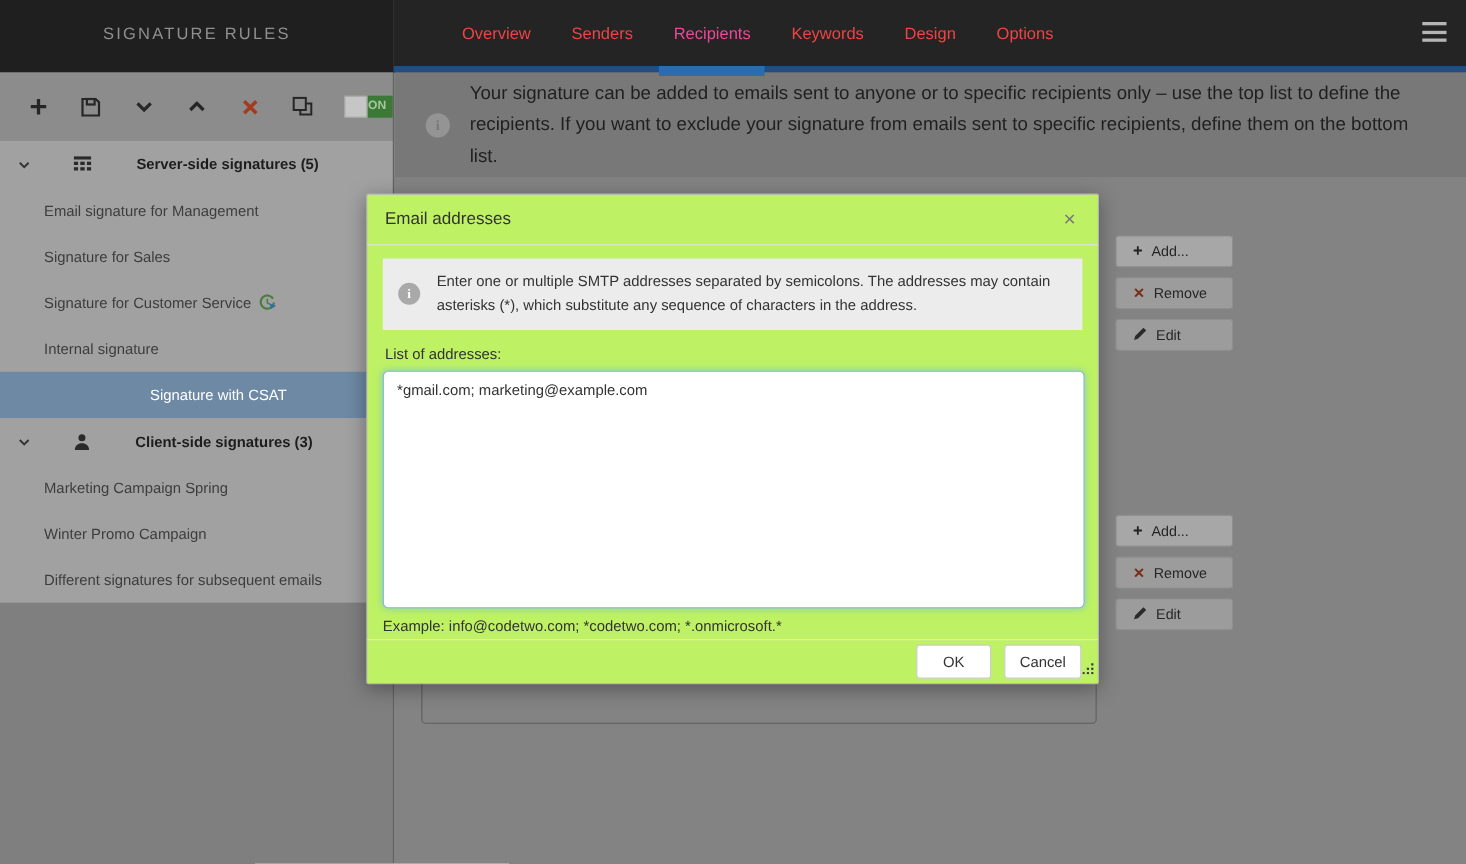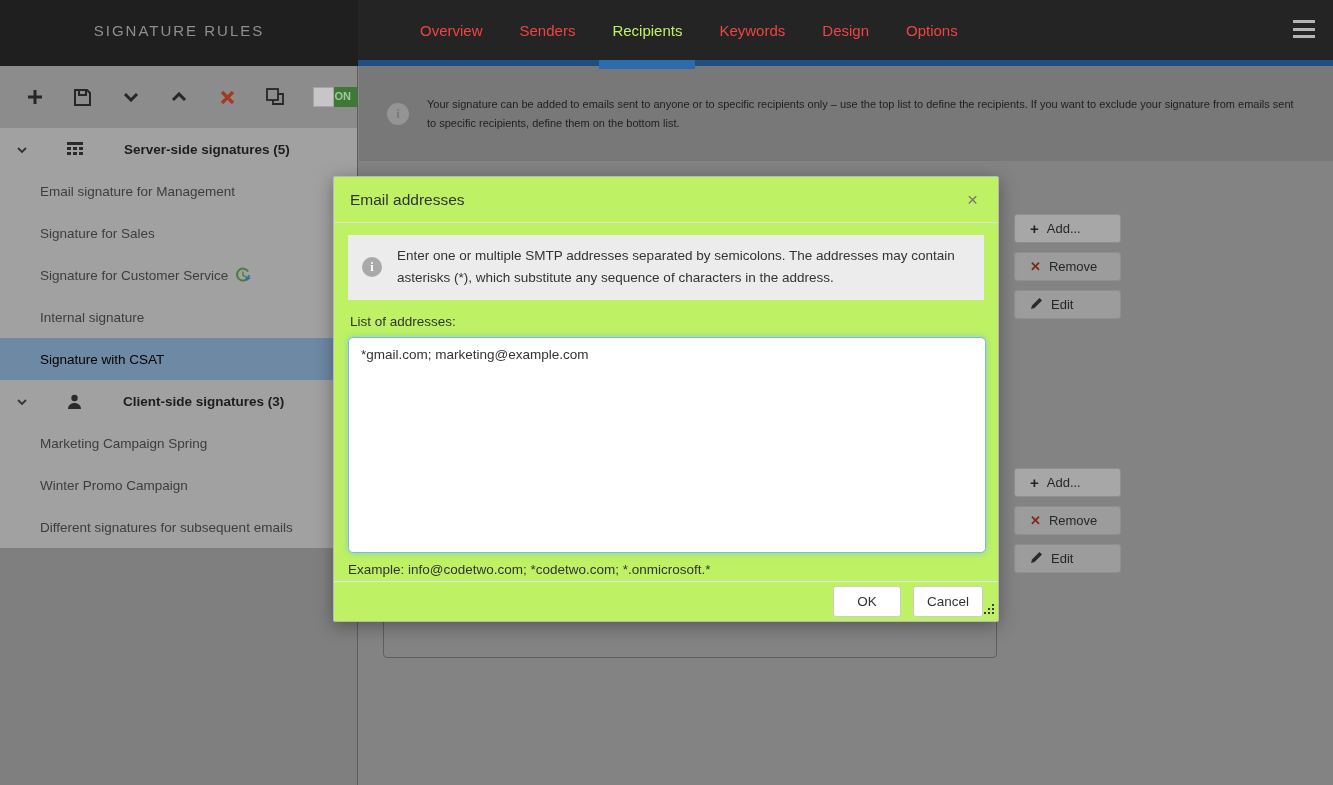--- a/index.html
+++ b/index.html
@@ -5,49 +5,49 @@
   * { margin:0; padding:0; box-sizing:border-box; }
   html,body { width:1333px; height:785px; font-family:"Liberation Sans", sans-serif; }
   .page { position:relative; width:1333px; height:785px; overflow:hidden; background:#838383; }
 
   
   .header { position:absolute; top:0; left:0; width:1333px; height:66px; display:flex; }
   .header-brand { width:358px; height:66px; background:#1f1f1f; display:flex; align-items:center; justify-content:center; }
   .brand-title { color:#8f8f8f; font-size:15px; letter-spacing:2px; padding-bottom:6px; }
   .header-tabs { position:relative; flex:1; background:#242424; display:flex; align-items:stretch; padding-left:60px; }
   .tab { position:relative; display:flex; align-items:center; padding:0 2px; margin-right:33px; color:#ef4444; font-size:15px; cursor:pointer; height:60px; }
-  .tab.active { color:#bef264; }
+  .tab.active { color:#ec4899; }
   .blue-strip { position:absolute; left:0; right:0; bottom:0; height:6px; background:#1d4f85; }
   .tab.active .tab-underline { position:absolute; left:-11px; right:-11px; bottom:-9px; height:9px; background:#2c6cad; z-index:2; }
   .hamburger { position:absolute; right:18px; top:20px; width:22px; height:18px; display:flex; flex-direction:column; justify-content:space-between; cursor:pointer; }
   .hamburger span { display:block; height:3px; background:#b5b5b5; }
 
   
   .sidebar { position:absolute; top:66px; left:0; width:358px; bottom:0; background:#7f7f7f; border-right:1px solid #5d5d5d; display:flex; flex-direction:column; }
   .side-toolbar { height:62px; background:#8c8c8c; display:flex; align-items:center; padding-left:24px; gap:27px; }
   .tool-btn { width:22px; height:22px; display:flex; align-items:center; justify-content:center; cursor:pointer; }
   .toggle { position:relative; width:46px; height:20px; background:#3c7836; cursor:pointer; }
   .toggle-knob { position:absolute; left:0; top:0; width:21px; height:20px; background:#c6c6c6; border:1px solid #a5a5a5; }
   .toggle-label { position:absolute; right:6px; top:3px; font-size:11px; font-weight:bold; color:#a4c89e; }
 
   .tree { background:#a1a1a1; }
   .tree-row { height:42px; display:flex; align-items:center; font-size:13.5px; color:#3d3d3d; cursor:pointer; }
   .tree-group { font-weight:bold; color:#1d1d1d;gap:32px; }
   .tree-group .chev { margin-left:17px; margin-right:8px; }
   .tree-group .gicon { margin-right:9px; display:flex; }
   .tree-item { padding-left:40px; }
-  .tree-item.selected { background:#6e89a4; color:#000000; }
+  .tree-item.selected { background:#6e89a4; color:#ffffff;justify-content:center; }
   .item-suffix-icon { margin-left:7px; display:flex; }
   .sidebar-fill { flex:1; background:#7f7f7f; }
 
   
   .content { position:absolute; left:359px; top:66px; right:0; bottom:0; background:#838383; }
   .info-bar { position:absolute; left:0; right:0; top:0; height:95px; background:#787878; display:flex; align-items:center; padding:0 30px 0 28px; gap:18px; }
   .info-circle { flex:0 0 auto; width:22px; height:22px; border-radius:50%; background:#949494; color:#787878; font-size:13px; font-weight:bold; display:flex; align-items:center; justify-content:center; font-family:"Liberation Serif", serif; }
-  .info-bar-text { font-size:11px; color:#1f1f1f; line-height:1.65; max-width:935px; }
+  .info-bar-text { font-size:17px; color:#1f1f1f; line-height:1.65; max-width:935px; }
 
   .under-listbox { position:absolute; left:24px; top:340px; width:614px; height:252px; border:1px solid #5e5e5e; border-radius:4px; }
   .btn-stack { position:absolute; left:655px; width:107px; display:flex; flex-direction:column; gap:9px; }
   .stack-top { top:148px; } .stack-bottom { top:402px; }
   .gbtn { height:29px; border:1px solid #8f8f8f; border-radius:3px; background:#9c9c9c; display:flex; align-items:center; padding-left:15px; gap:8px; font-size:13px; color:#262626; cursor:pointer; }
   .gbtn.enabled { background:#a7a7a7; }
   .gbtn .bx { font-weight:bold; color:#7d2a18; font-size:13px; }
   .gbtn .bplus { font-weight:bold; color:#222; font-size:15px; }
 
   

